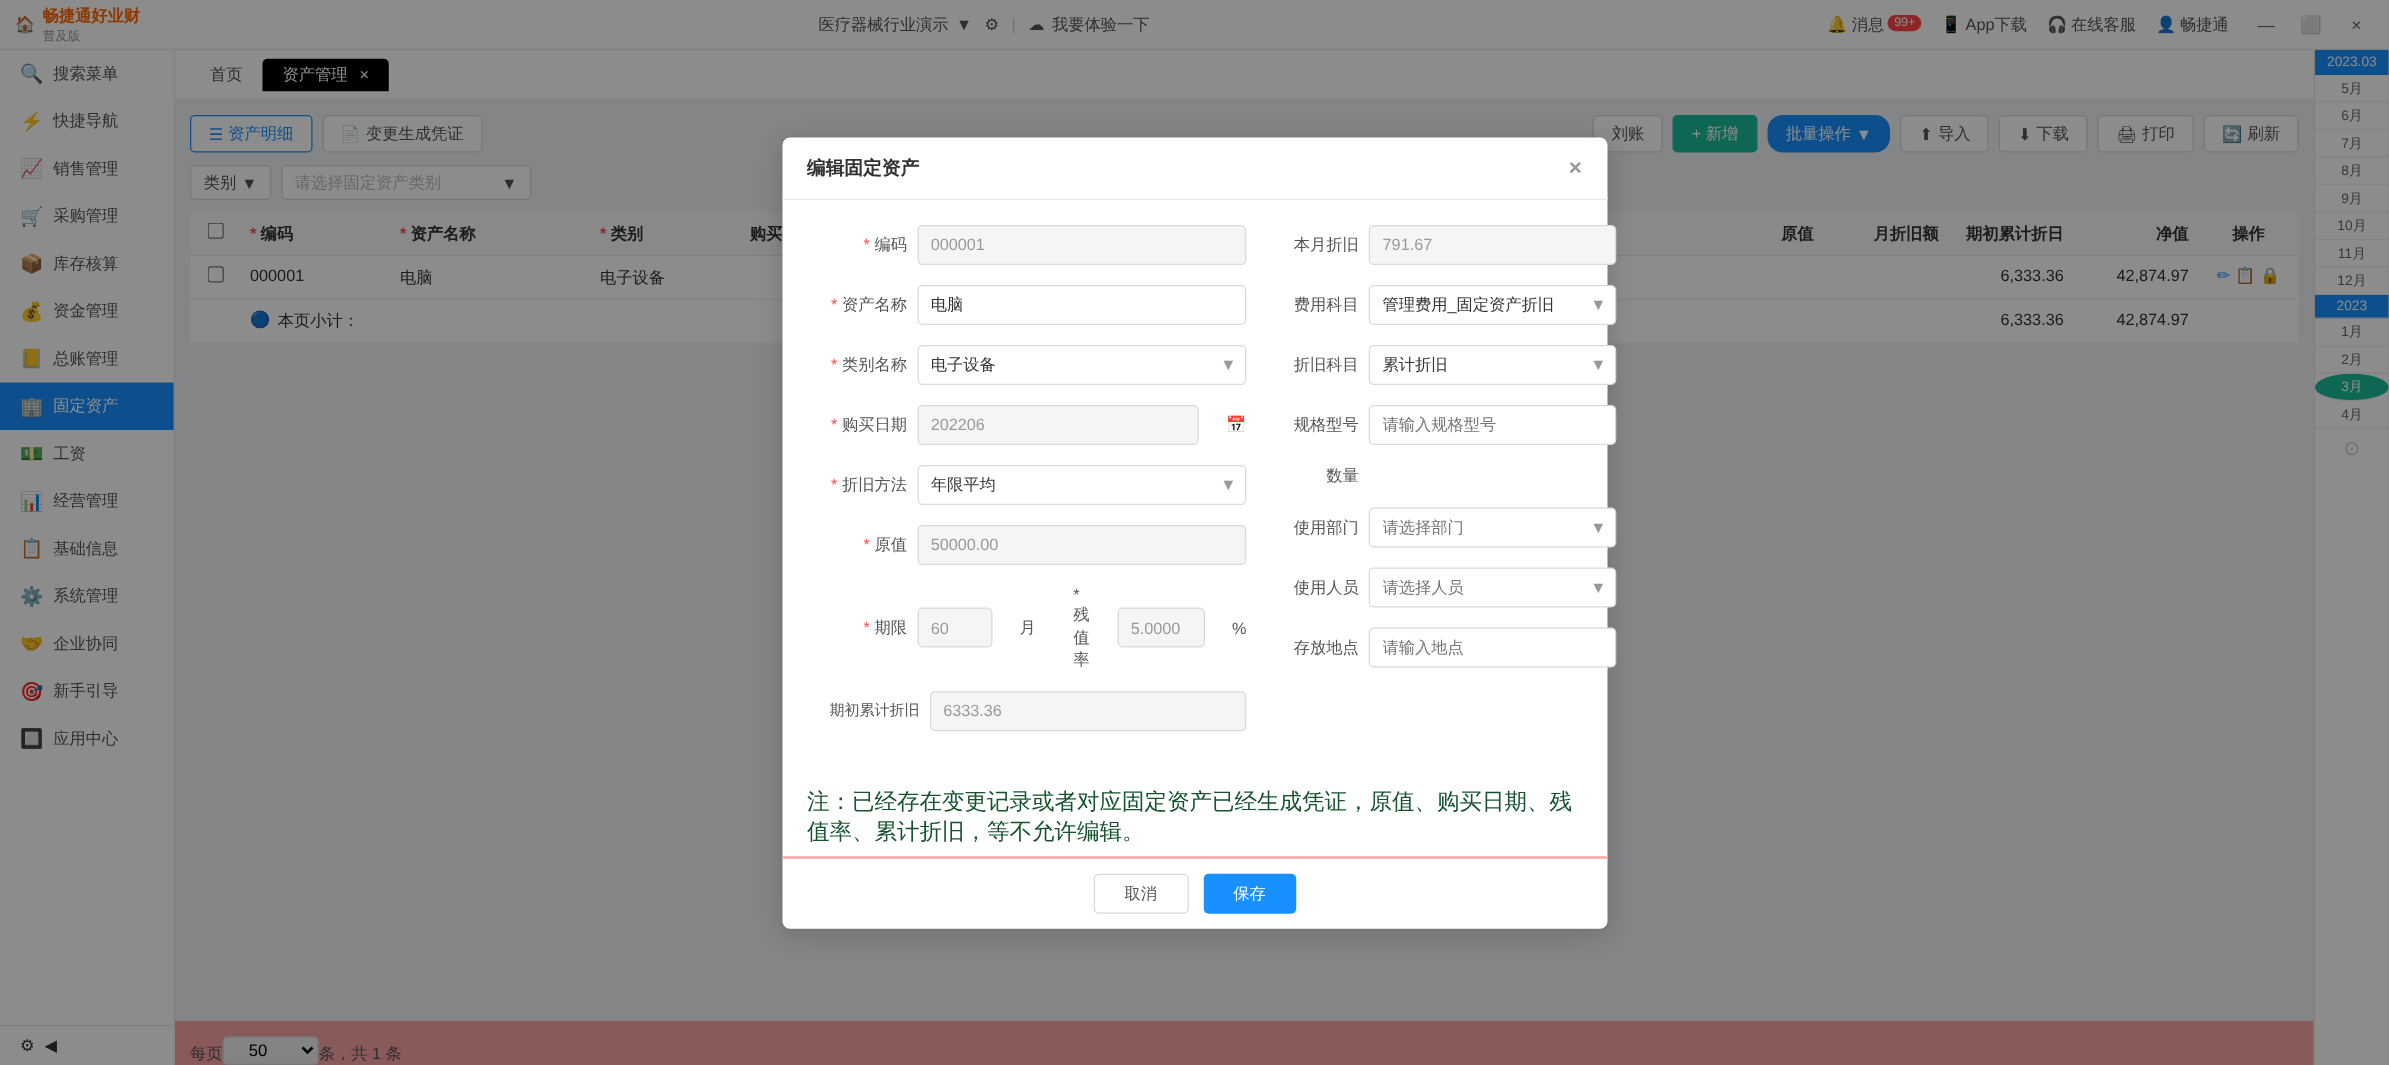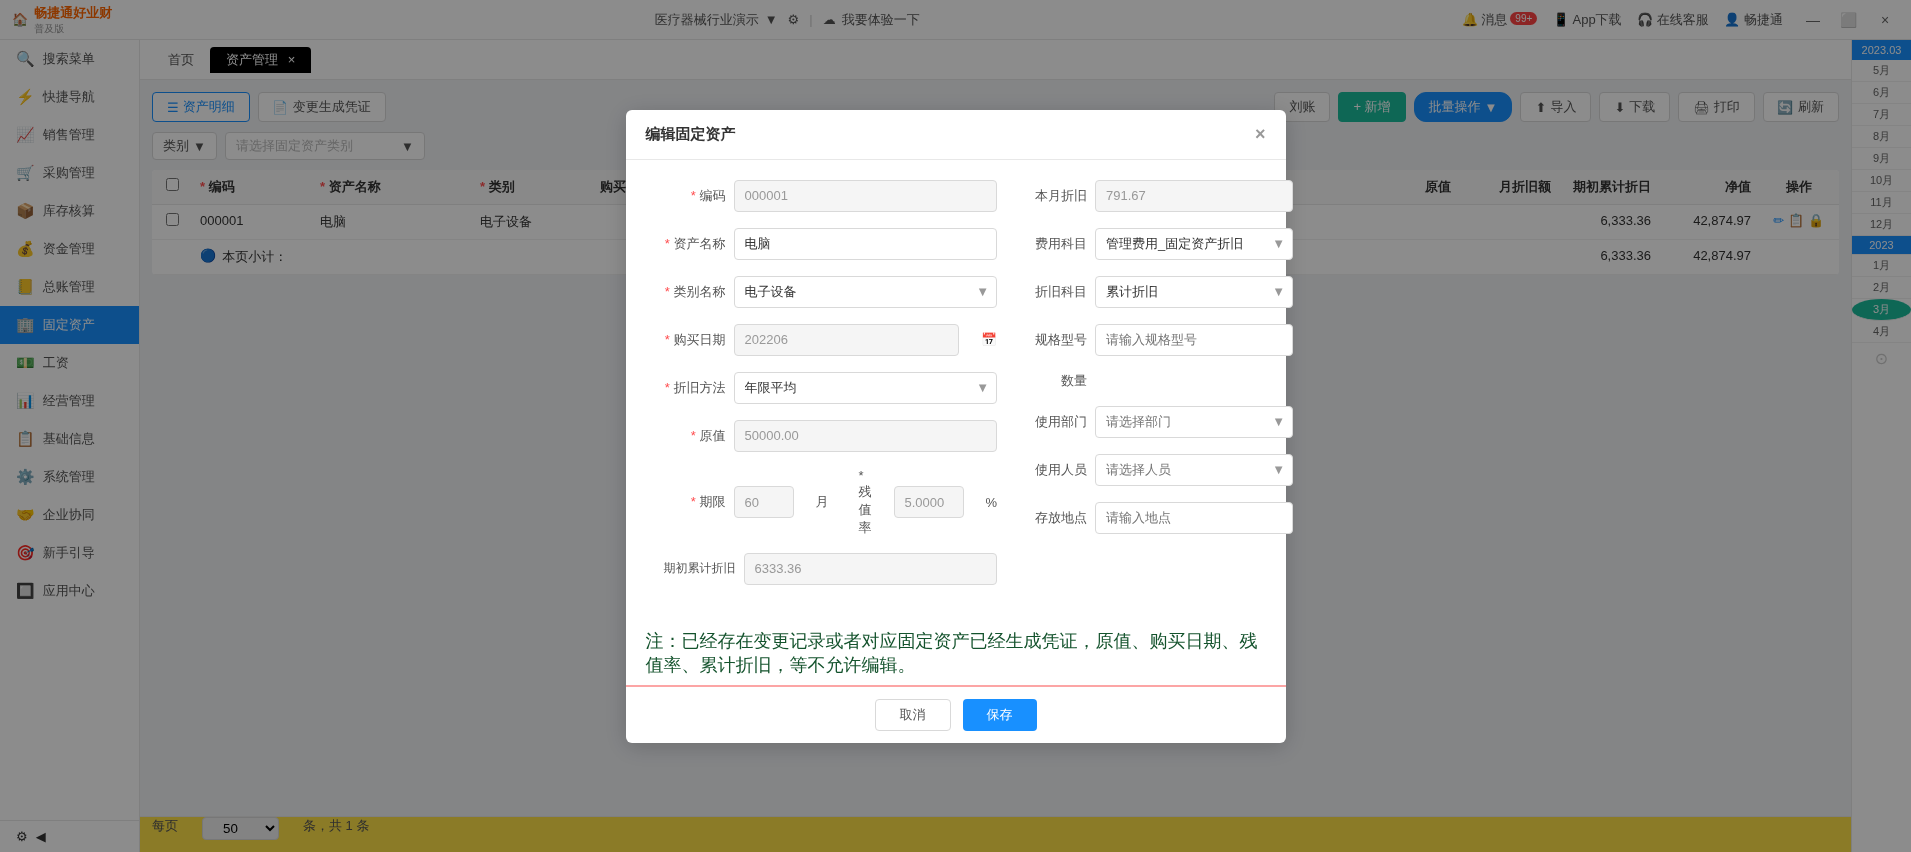--- a/index.html
+++ b/index.html
@@ -57,21 +57,21 @@
     .required { color: #ff4d4f; }
 
     
     .right-panel { width: 60px; background: #fff; border-left: 1px solid #e8e8e8; font-size: 11px; }
     .cal-header { background: #1890ff; color: #fff; text-align: center; padding: 4px; font-size: 11px; }
     .cal-item { padding: 3px; text-align: center; border-bottom: 1px solid #f0f0f0; font-size: 11px; color: #666; }
     .cal-item.highlight { background: #1abc9c; color: #fff; border-radius: 50%; }
     .cal-item.active-month { background: #1890ff; color: #fff; }
 
     
-    .bottom-bar { height: 36px; background: #fde047; border-top: 1px solid #e8e8e8; display: flex; align-items: flex-start; padding: 0 12px; gap: 24px; font-size: 13px; color: #555; }
+    .bottom-bar { height: 36px; background: #fca5a5; border-top: 1px solid #e8e8e8; display: flex; align-items: flex-end; padding: 0 12px; gap: 0; font-size: 13px; color: #555; }
     .bottom-bar select { border: 1px solid #d9d9d9; border-radius: 4px; padding: 2px 16px; }
 
     
     ::-webkit-scrollbar { width: 4px; }
     ::-webkit-scrollbar-thumb { background: #ccc; border-radius: 2px; }
 
     
     .modal-overlay { position: fixed; top: 0; left: 0; width: 100%; height: 100%; background: rgba(0,0,0,0.45); z-index: 100; display: flex; align-items: center; justify-content: center; }
     .modal { background: #fff; border-radius: 6px; width: 660px; box-shadow: 0 4px 24px rgba(0,0,0,0.18); position: relative; }
     .modal-header { padding: 14px 20px; border-bottom: 1px solid #e8e8e8; display: flex; align-items: center; justify-content: space-between; font-size: 15px; font-weight: bold; color: #333; }

